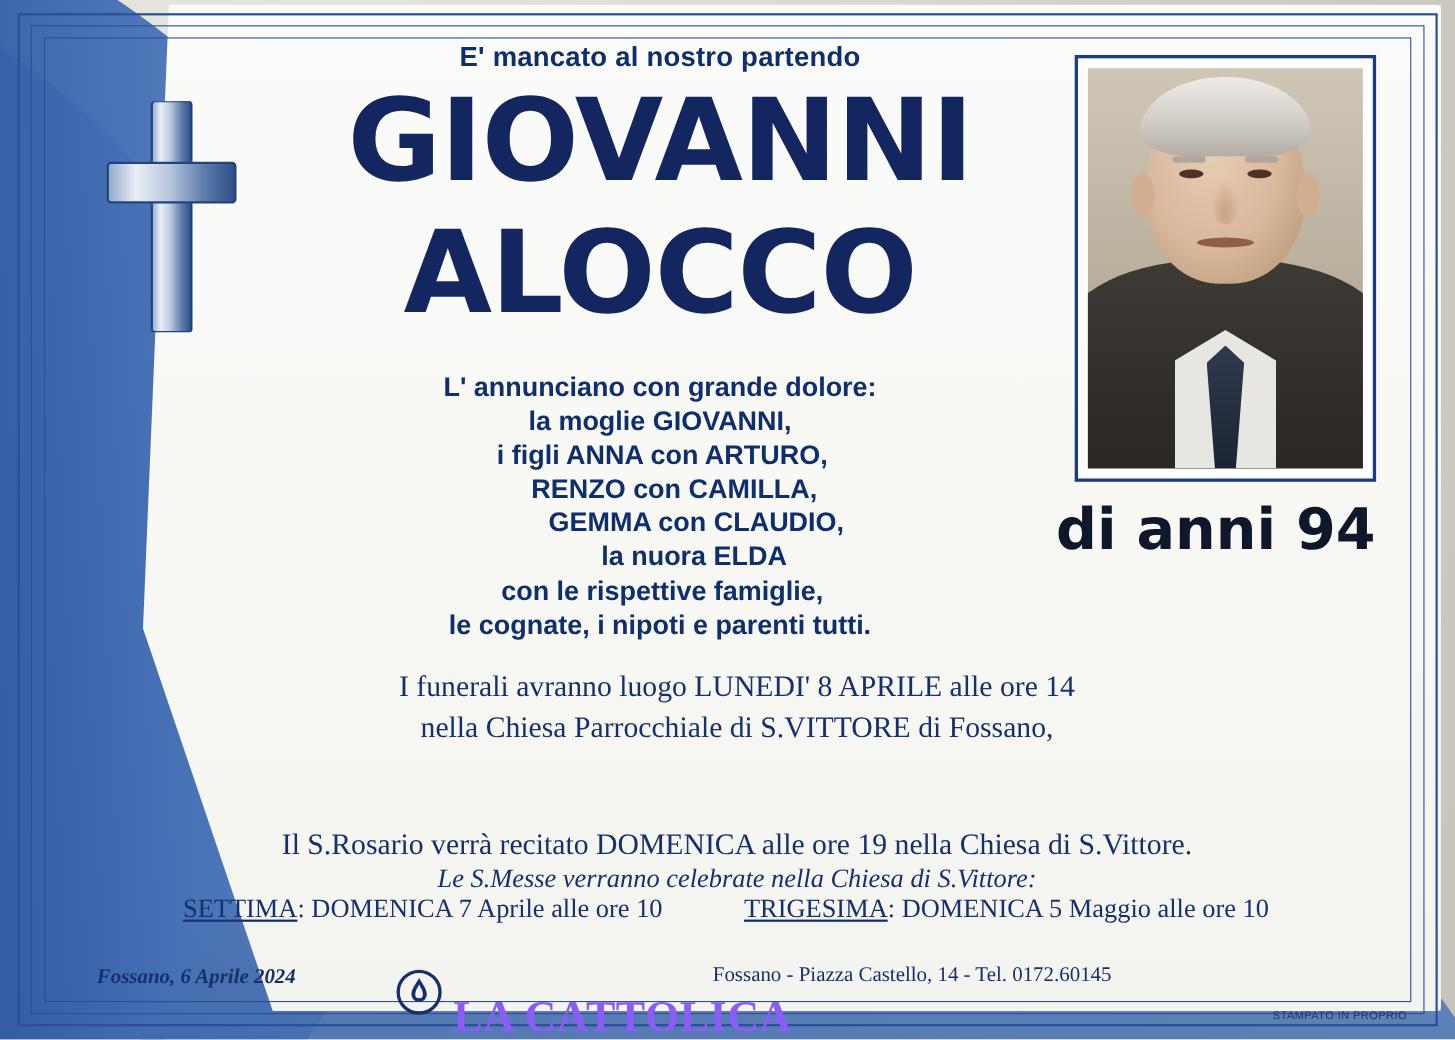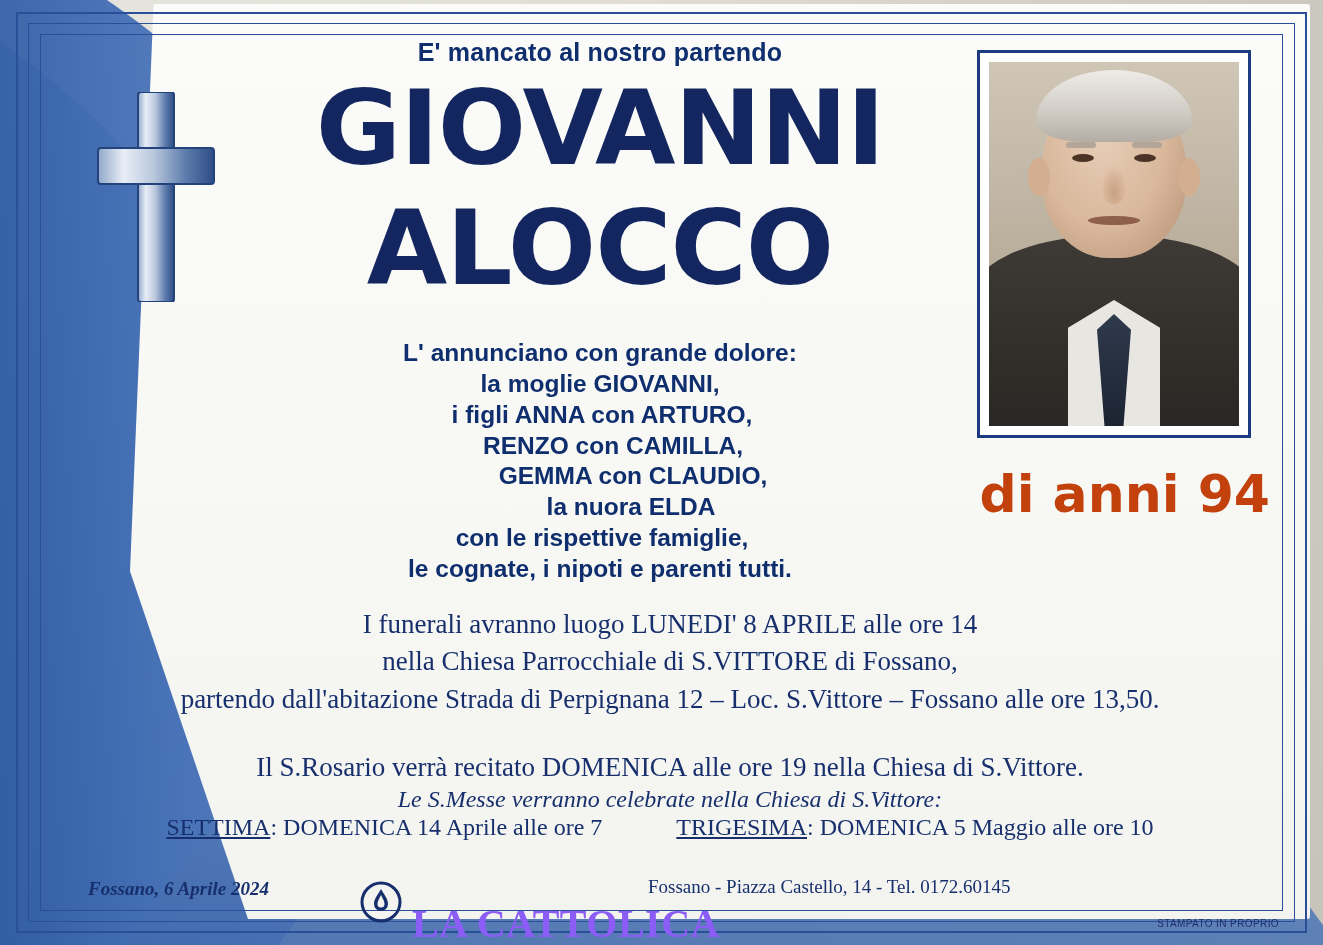--- a/index.html
+++ b/index.html
@@ -290,24 +290,24 @@
     bottom: 0;
     width: 34px;
     height: 112px;
     margin-left: -17px;
     background: linear-gradient(180deg, #2f3a4d 0%, #1c2432 100%);
     clip-path: polygon(50% 0%, 100% 14%, 78% 100%, 22% 100%, 0% 14%);
   }
   .age {
     position: absolute;
     left: 960px;
-    top: 464px;
+    top: 452px;
     width: 310px;
-    text-align: right;
-    color: #c2410c;
+    text-align: left;
+    color: #0f172a;
     font-family: "DejaVu Sans", sans-serif;
     font-weight: bold;
     font-size: 52px;
   }
   
   .footer-date {
     position: absolute;
     left: 88px;
     top: 878px;
     color: #17306d;
@@ -397,29 +397,28 @@
       <div class="m-i3">RENZO con CAMILLA,</div>
       <div class="m-i4">GEMMA con CLAUDIO,</div>
       <div class="m-i5">la nuora ELDA</div>
       <div class="m-i6">con le rispettive famiglie,</div>
       <div>le cognate, i nipoti e parenti tutti.</div>
     </div>
 
     <div class="funeral">
       <div>I funerali avranno luogo LUNEDI' 8 APRILE alle ore 14</div>
       <div>nella Chiesa Parrocchiale di S.VITTORE di Fossano,</div>
-      <div>partendo dall'abitazione Strada di Perpignana 12 – Loc. S.Vittore – Fossano alle ore 13,50.</div>
     </div>
 
     <div class="rosary">Il S.Rosario verrà recitato DOMENICA alle ore 19 nella Chiesa di S.Vittore.</div>
 
     <div class="masses-title">Le S.Messe verranno celebrate nella Chiesa di S.Vittore:</div>
 
     <div class="masses-row">
-      <span class="slot"><u>SETTIMA</u><span>: DOMENICA 14 Aprile alle ore 7</span></span>
+      <span class="slot"><u>SETTIMA</u><span>: DOMENICA 7 Aprile alle ore 10</span></span>
       <span class="gap"></span>
       <span class="slot"><u>TRIGESIMA</u><span>: DOMENICA 5 Maggio alle ore 10</span></span>
     </div>
 
     <div class="photo-frame">
       <div class="photo">
         <div class="ph-body"></div>
         <div class="ph-shirt"></div>
         <div class="ph-tie"></div>
         <div class="ph-head"></div>

